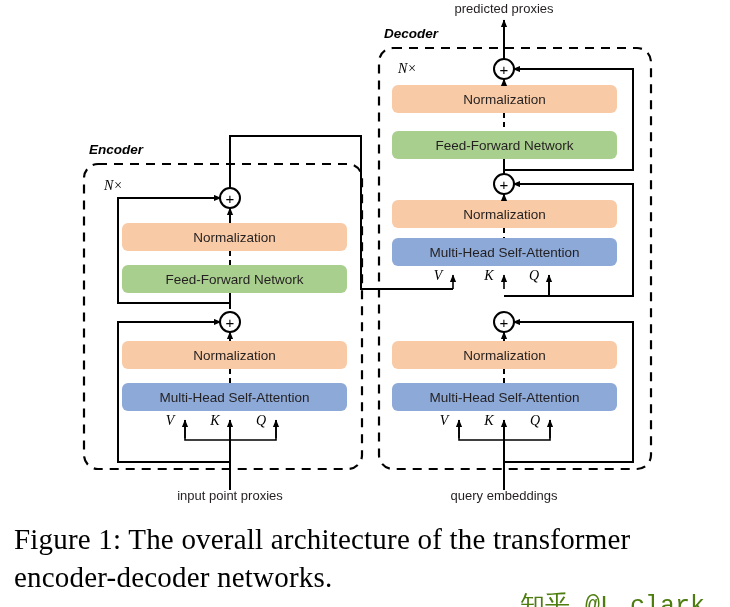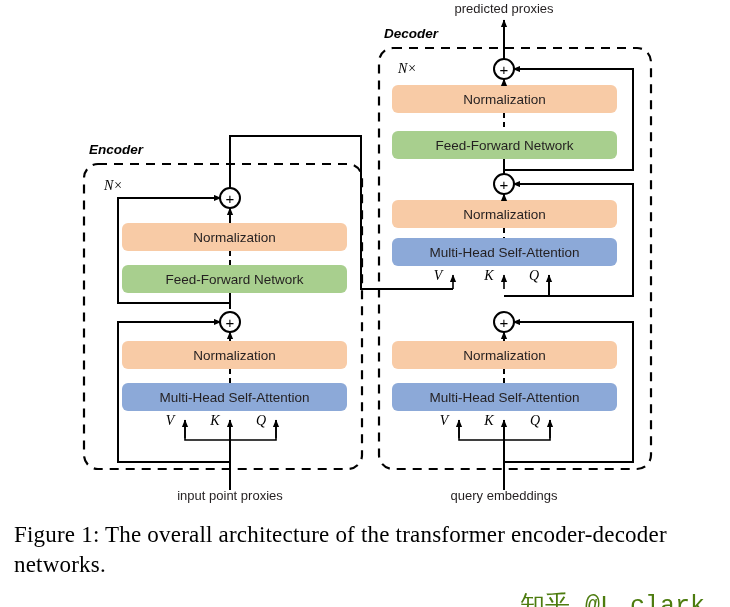--- a/index.html
+++ b/index.html
@@ -70,21 +70,21 @@
   .group-dash { stroke: #000000; stroke-width: 2.2; fill: none;
                 stroke-dasharray: 9 7; }
   .circle-node { stroke: #000000; stroke-width: 2; fill: #ffffff; }
 
   #caption {
     position: absolute;
     left: 14px;
     top: 520px;
     width: 702px;
     font-family: "Liberation Serif", serif;
-    font-size: 23px;
+    font-size: 29px;
     line-height: 1.32;
     color: #000000;
     letter-spacing: 0.2px;
   }
   #watermark {
     position: absolute;
     left: 520px;
     top: 558px;
     font-family: Liberation Mono, monospace;
     font-size: 25px;

